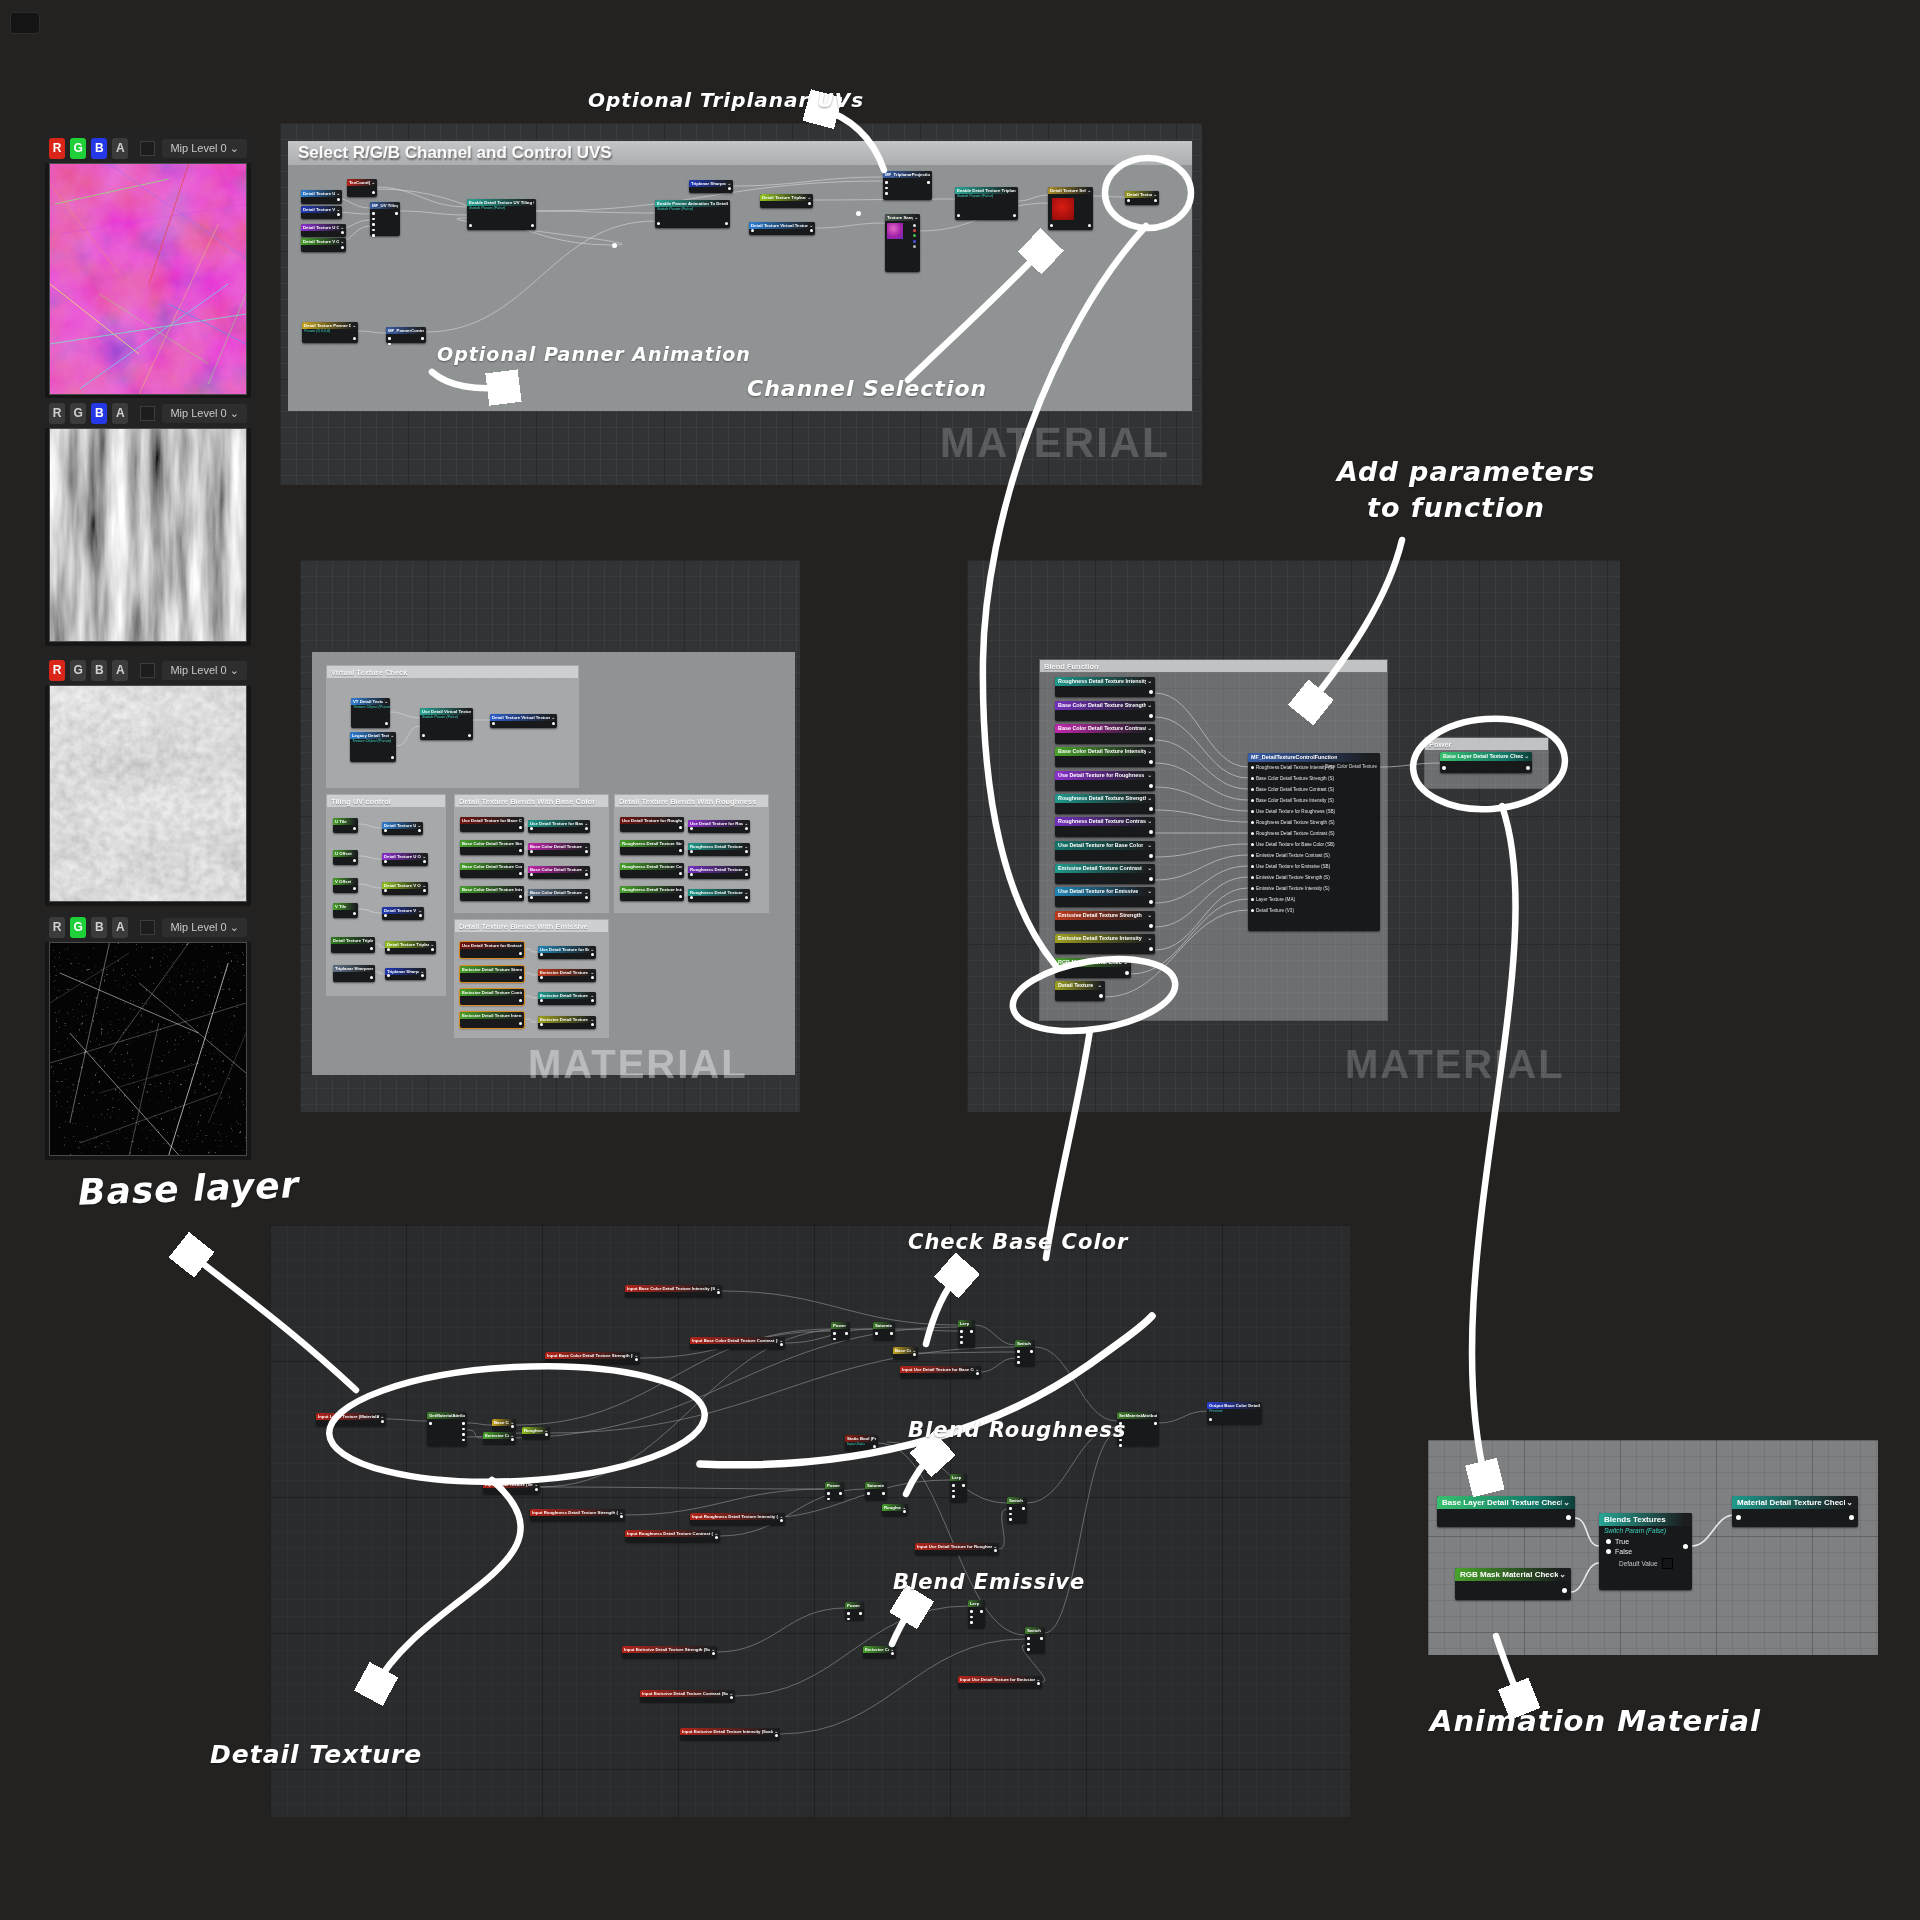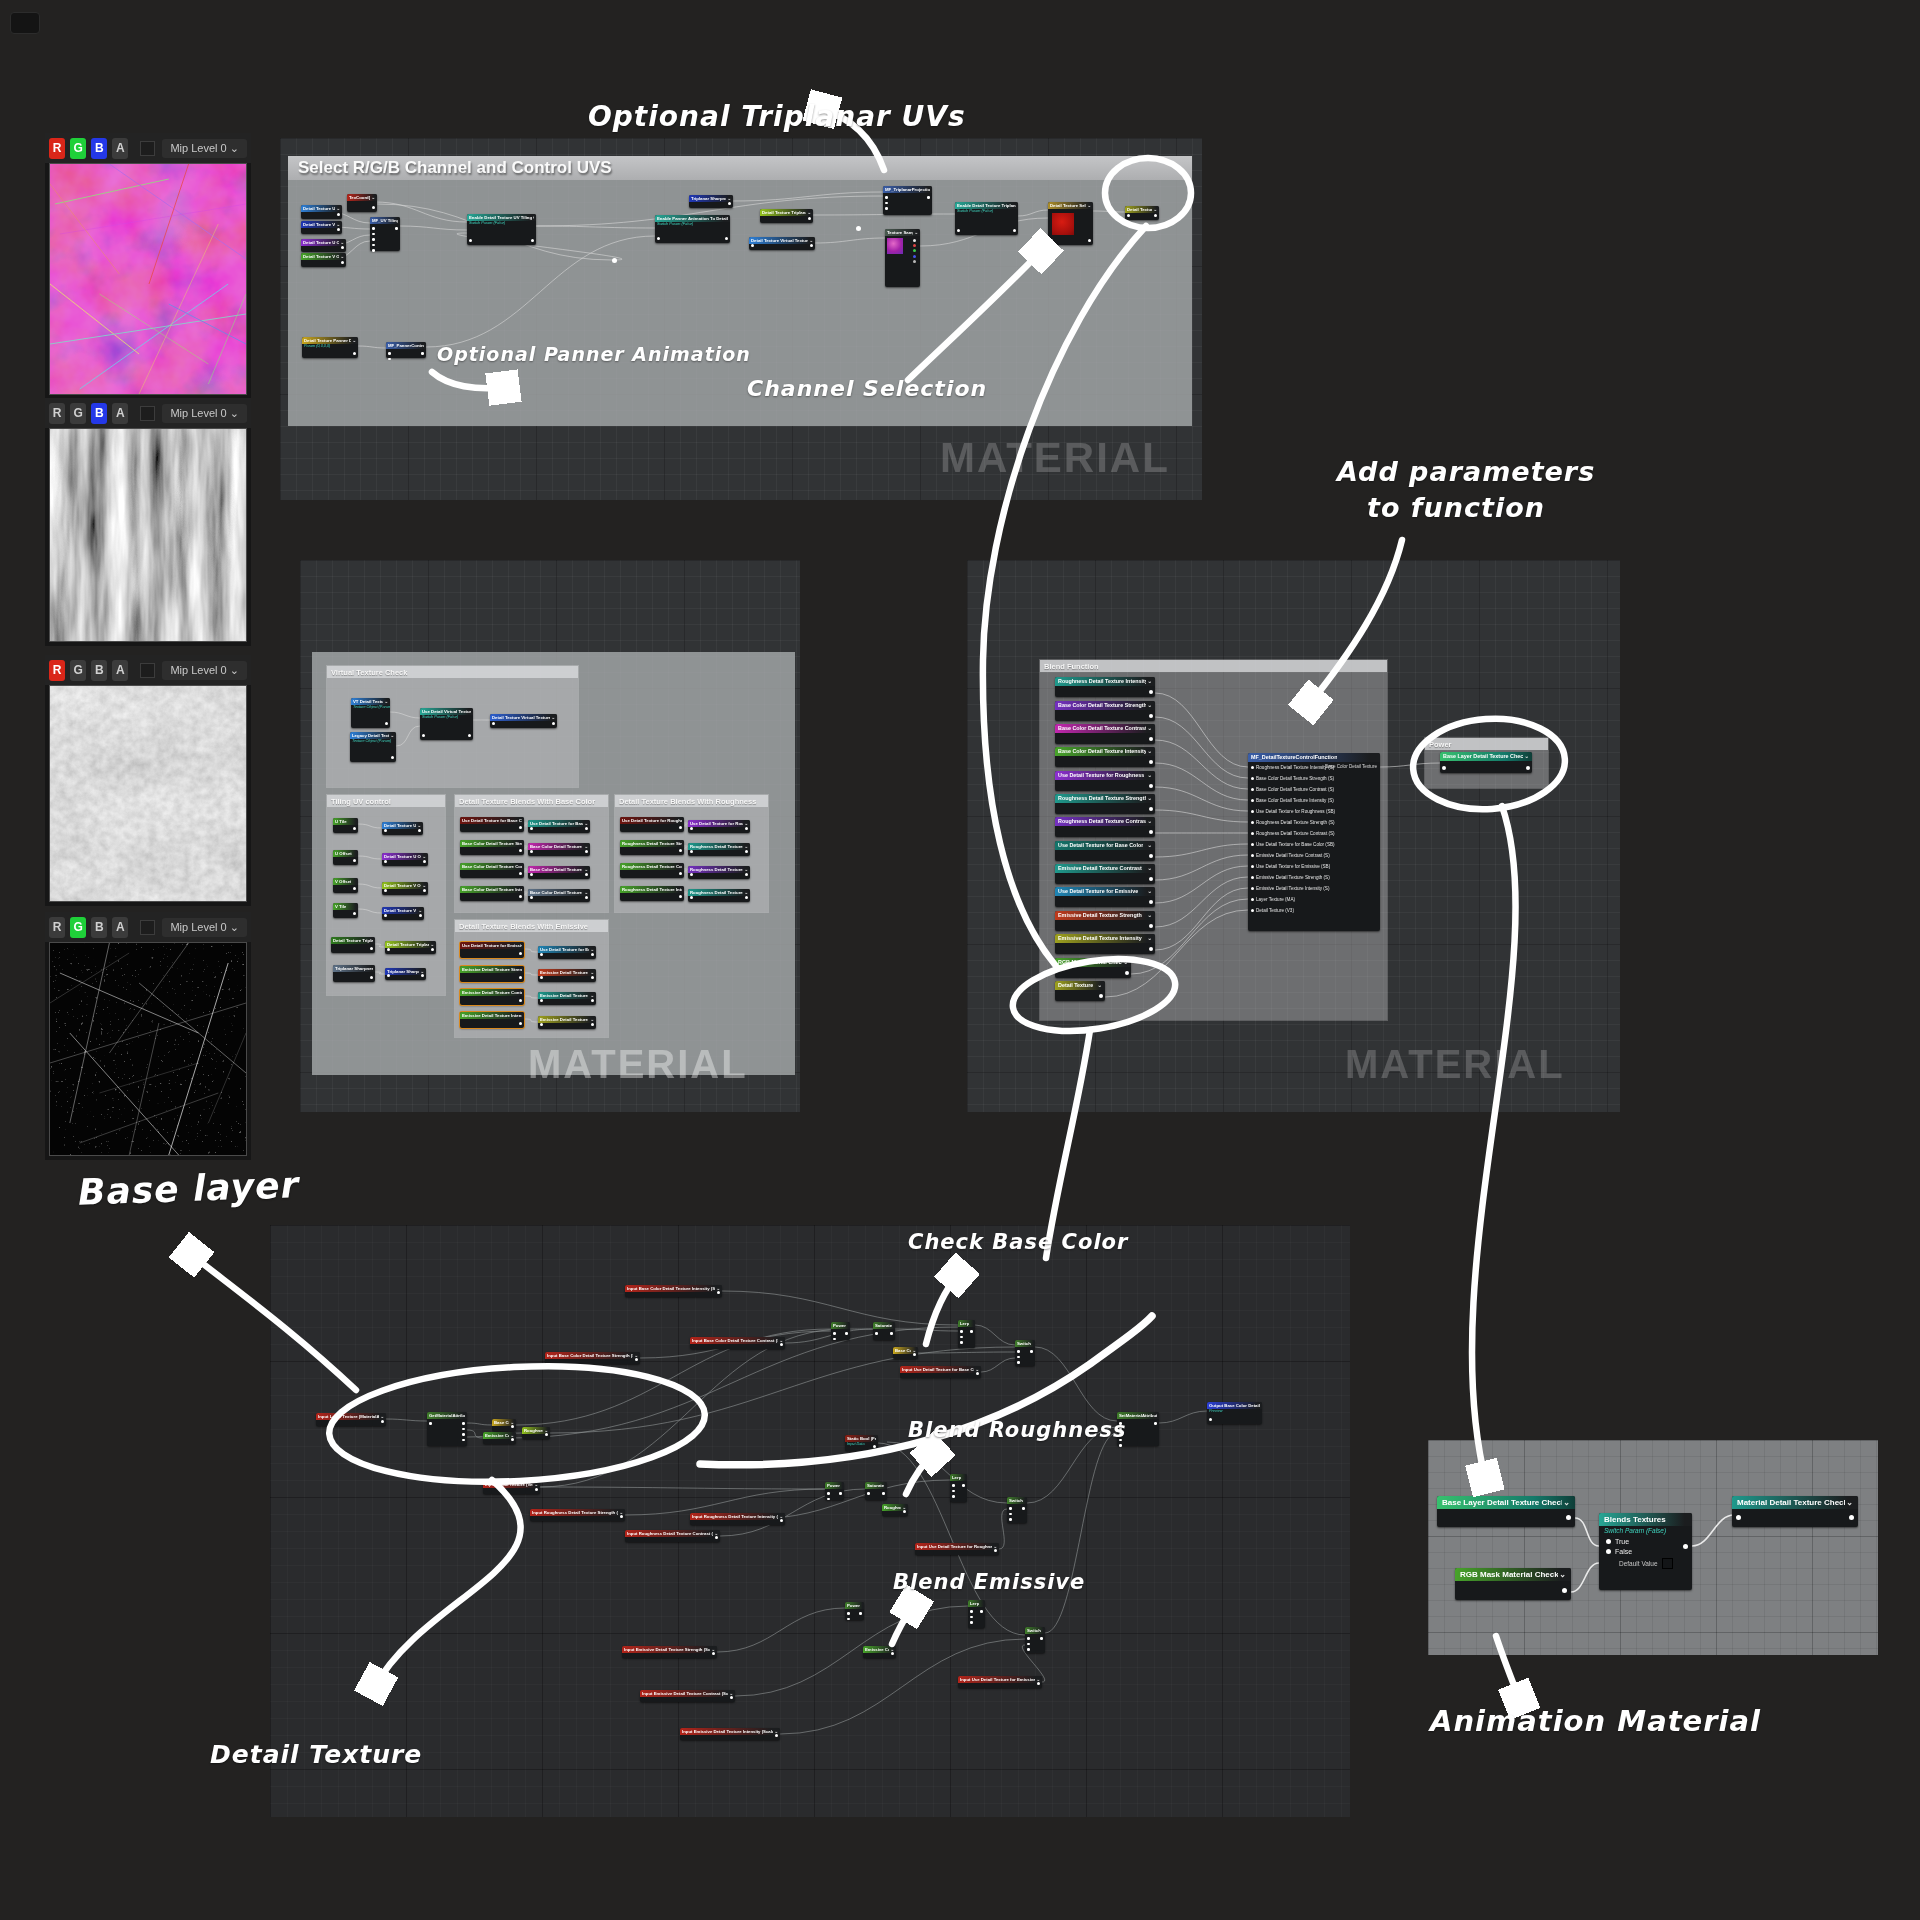--- a/index.html
+++ b/index.html
@@ -200,21 +200,21 @@
           <line x1="140" y1="0" x2="60" y2="110" stroke-width="0.5" opacity="0.6"></line>
         <line x1="20" y1="90" x2="130" y2="212" stroke-width="0.7" opacity="0.8"></line>
           <line x1="160" y1="180" x2="198" y2="90" stroke-width="0.4" opacity="0.5"></line>
         <line x1="50" y1="150" x2="150" y2="120" stroke-width="0.4" opacity="0.45"></line>
           <line x1="80" y1="212" x2="110" y2="80" stroke-width="0.5" opacity="0.6"></line>
       </g>
     </svg>
   </div>
 </div>
 
-<div class="graph gtop gdark" style="left: 280px; top: 138px; width: 922px; height: 362px;">
+<div class="graph gtop gdark" style="left: 280px; top: 123px; width: 922px; height: 362px;">
     <div class="cbody" style="left: 8px; top: 42px; width: 904px; height: 246px;"></div>
     <div class="hband" style="left: 8px; top: 18px; width: 904px; height: 24px; font-size: 17px;">Select R/G/B Channel and Control UVS</div>
     <div class="wm" style="left: 660px; top: 296px; font-size: 42px;">MATERIAL</div>
     <svg width="922" height="362" class="wires">
       <path d="M51,74 C68.55,74 72.45,85 90,85"></path>
       <path d="M51,89 C68.55,89 72.45,91 90,91"></path>
       <path d="M55,107 C70.75,107 74.25,97 90,97"></path>
       <path d="M55,121 C70.75,121 74.25,103 90,103"></path>
       <path d="M95,64 C136.4,64 145.6,84 187,84"></path>
       <path d="M120,88 C150.15,88 156.85,92 187,92"></path>
@@ -1248,21 +1248,21 @@
     <div class="nd " style="left: 304px; top: 56px; width: 126px; height: 31px;">
       <div class="h" style="background: linear-gradient(90deg, rgb(31, 153, 140), rgb(27, 29, 31) 92%);">
         <div class="t">Material Detail Texture Check</div>
         <div class="ch">⌄</div>
       </div>
       <div class="po"></div>
       <div class="pi"></div>
     </div>
   </div>
 
-<div class="ann" style="left:588px;top:100px;font-size:28px">Optional Triplanar UVs</div>
+<div class="ann" style="left:588px;top:88px;font-size:20px">Optional Triplanar UVs</div>
 <div class="ann" style="left:437px;top:343px;font-size:19px">Optional Panner Animation</div>
 <div class="ann" style="left:747px;top:376px;font-size:22px">Channel Selection</div>
 <div class="ann" style="left:1337px;top:456px;font-size:27px">Add parameters</div>
 <div class="ann" style="left:1367px;top:492px;font-size:27px">to function</div>
 <div class="ann" style="left:78px;top:1168px;font-size:36px;transform:rotate(-2deg)">Base layer</div>
 <div class="ann" style="left:210px;top:1740px;font-size:25px">Detail Texture</div>
 <div class="ann" style="left:908px;top:1230px;font-size:21px">Check Base Color</div>
 <div class="ann" style="left:908px;top:1418px;font-size:21px">Blend Roughness</div>
 <div class="ann" style="left:893px;top:1570px;font-size:21px">Blend Emissive</div>
 <div class="ann" style="left:1430px;top:1704px;font-size:29px">Animation Material</div>

